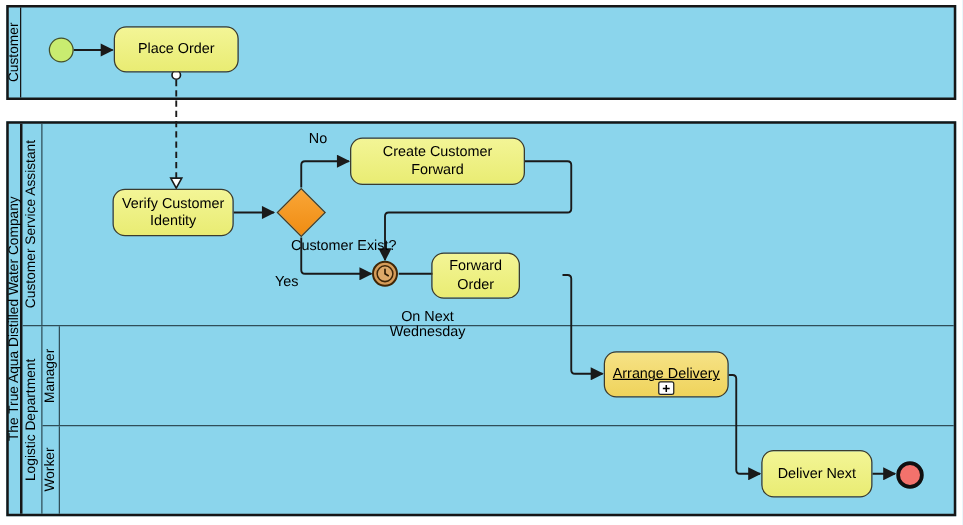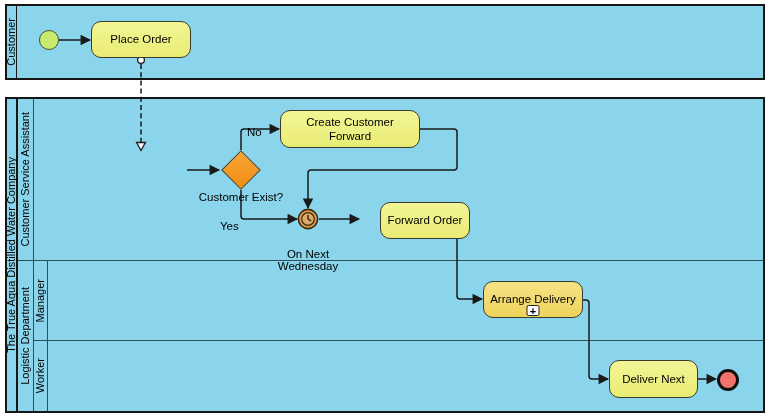--- a/index.html
+++ b/index.html
@@ -34,37 +34,37 @@
   .sublane-stack{flex:1;display:flex;flex-direction:column;}
   .sublane{display:flex;}
   .sublane-manager{height:79px;border-bottom:1px solid var(--divider);}
   .sublane-worker{flex:1;}
   
   .task{position:absolute;box-sizing:border-box;z-index:3;
     border:1.6px solid var(--task-border);border-radius:10px;
     background:linear-gradient(180deg,#F3F596 0%,#E9EC73 100%);
     display:flex;align-items:center;justify-content:center;text-align:center;
     font-size:11.5px;padding:2px 5px;line-height:1.25;}
-  .task.subprocess{background:linear-gradient(180deg,#F6E286 0%,#EFD35B 100%);}
+  .task.subprocess{background:linear-gradient(180deg,#F6E286 0%,#EFD35B 100%);text-decoration:underline;}
   .sub-marker{position:absolute;bottom:1px;left:50%;transform:translateX(-50%);
     width:13px;height:11px;background:#fff;border:1.2px solid #222;border-radius:2px;
     display:flex;align-items:center;justify-content:center;
     font-size:11px;font-weight:bold;line-height:0;box-sizing:border-box;}
   .gateway{position:absolute;left:227px;top:156px;width:28px;height:28px;
     transform:rotate(45deg);box-sizing:border-box;z-index:3;
     background:linear-gradient(135deg,#F9A637,#F08C12);
     border:1.6px solid #4A3A1E;}
   .event{position:absolute;border-radius:50%;box-sizing:border-box;z-index:3;}
   .start-event{left:39px;top:30px;width:20px;height:20px;
     background:#C9EC70;border:1.7px solid #44502A;}
   .end-event{left:717px;top:369px;width:22px;height:22px;
     background:#F3726C;border:3.4px solid #101010;}
   .timer-svg{position:absolute;left:297px;top:208px;z-index:3;}
   .flow-label{position:absolute;z-index:4;font-size:11.5px;color:#000;}
-  .flow-label.center{text-align:center;}
+  .flow-label.center{text-align:center;margin-left:34px;}
   .connector-layer{position:absolute;left:0;top:0;z-index:2;pointer-events:none;}
 </style>
 </head>
 <body>
 
 <div class="canvas">
 
   <div class="pool" style="left:5px;top:4px;width:760px;height:76px">
     <div class="pool-label">
       <span class="vtext">Customer</span>
@@ -126,46 +126,49 @@
     <circle cx="141" cy="60" r="3.4" fill="#FFFFFF" stroke="#1A1A1A" stroke-width="1.3"></circle>
     <polygon points="141,150.5 136.6,142.5 145.4,142.5" fill="#FFFFFF" stroke="#1A1A1A" stroke-width="1.3"></polygon>
   </svg>
 
   <div class="event start-event"></div>
 
   <div class="task" style="left:91px;top:21px;width:100px;height:37px">
     <span>Place Order</span>
   </div>
 
+  <div class="task" style="left:90px;top:151px;width:97px;height:38px">
+    <span>Verify Customer Identity</span>
+  </div>
 
   <div class="gateway"></div>
 
   <div class="task" style="left:280px;top:110px;width:140px;height:38px">
     <span>Create Customer Forward</span>
   </div>
 
   <svg class="timer-svg" width="22" height="22" viewBox="0 0 22 22">
     <circle cx="11" cy="11" r="9.6" fill="#D69C59" stroke="#3F2708" stroke-width="1.6"></circle>
     <circle cx="11" cy="11" r="6.3" fill="#DCA868" stroke="#3F2708" stroke-width="1.2"></circle>
     <path d="M11 7.4 L11 11 L13.6 12.6" fill="none" stroke="#2A1800" stroke-width="1.3" stroke-linecap="round"></path>
   </svg>
 
-  <div class="task" style="left:380px;top:202px;width:90px;height:37px">
+  <div class="task" style="left:345px;top:202px;width:71px;height:37px">
     <span>Forward Order</span>
   </div>
 
   <div class="task subprocess" style="left:483px;top:281px;width:100px;height:37px">
     <span>Arrange Delivery</span>
     <span class="sub-marker">+</span>
   </div>
 
   <div class="task" style="left:609px;top:360px;width:89px;height:38px">
     <span>Deliver Next</span>
   </div>
 
   <div class="event end-event"></div>
 
-  <div class="flow-label" style="left:247px;top:126px">No</div>
+  <div class="flow-label" style="left:247px;top:105px">No</div>
   <div class="flow-label" style="left:220px;top:220px">Yes</div>
   <div class="flow-label center" style="left:191px;top:191px;width:100px">Customer Exist?</div>
   <div class="flow-label center" style="left:256px;top:248px;width:104px">On Next Wednesday</div>
 
 </div>
 
 </body></html>

